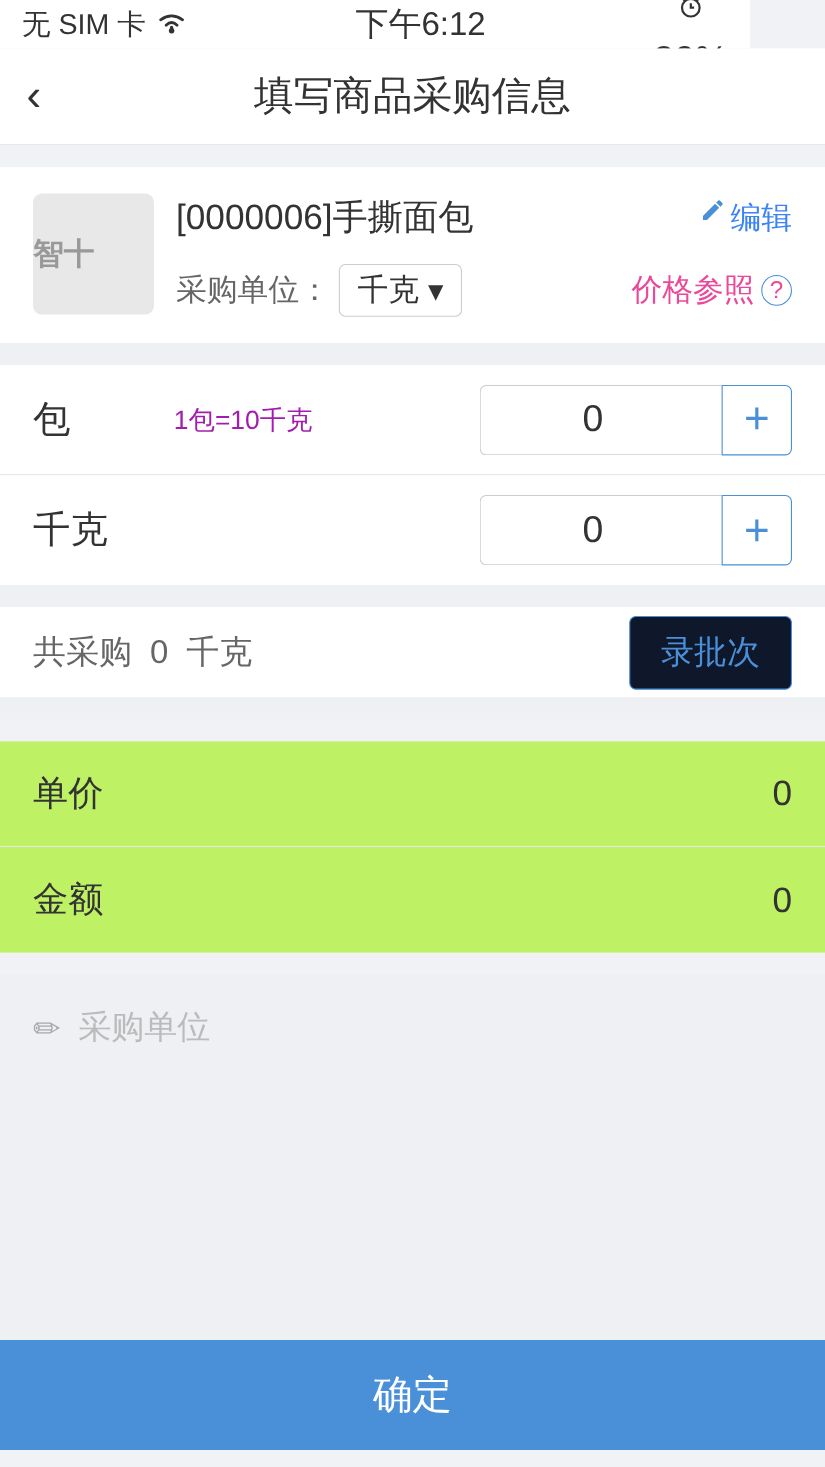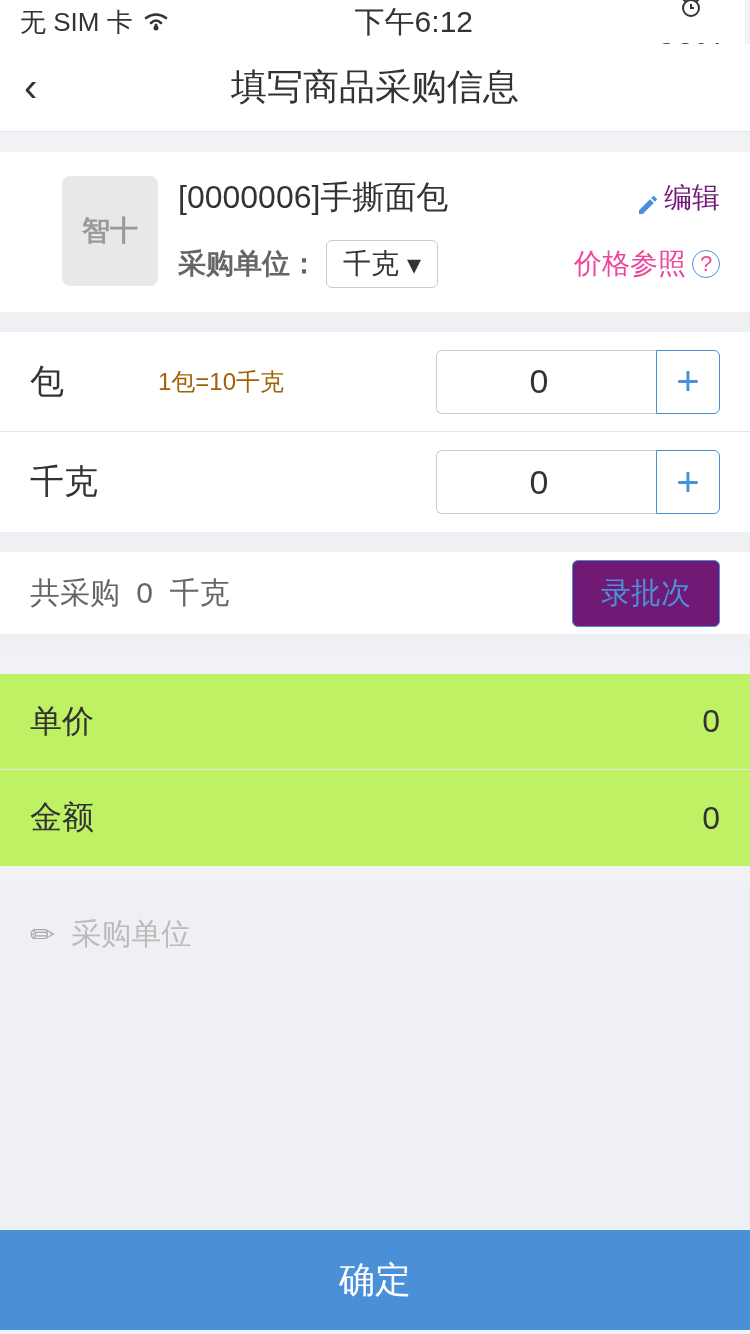--- a/index.html
+++ b/index.html
@@ -8,21 +8,21 @@
       width: 750px;
       min-height: 1334px;
       font-family: -apple-system, "PingFang SC", "Helvetica Neue", Arial, sans-serif;
       background: #f0f2f5;
       font-size: 32px;
       color: #333;
     }
 
     
     .status-bar {
-      width: 745px;
+      width: 682px;
       height: 44px;
       background: #fff;
       display: flex;
       align-items: center;
       justify-content: space-between;
       padding: 0 20px;
       font-size: 28px;
       font-weight: 500;
     }
     .status-left {
@@ -98,65 +98,62 @@
     
     .product-card {
       background: #fff;
       margin-top: 20px;
       padding: 24px 30px;
       display: flex;
       align-items: flex-start;
       gap: 20px;
     }
     .product-image {
-      width: 96px;
+      width: 110px;
       height: 110px;
       background: #e8e8e8;
       border-radius: 8px;
       display: flex;
       align-items: center;
-      justify-content: center;
       flex-shrink: 0;
-      margin-left: 32px;
     }
     .product-logo-text {
       font-size: 28px;
       color: #999;
       font-weight: bold;
     }
     .product-info {
       flex: 1;
     }
     .product-name-row {
       display: flex;
       align-items: center;
       justify-content: space-between;
     }
     .product-name {
       font-size: 32px;
       color: #333;
       font-weight: 500;
     }
     .edit-btn {
-      color: #701a75;
-      font-size: 28px;
-      display: flex;
-      align-items: flex-end;
+      color: #3b82f6;
+      font-size: 28px;
+      display: flex;
+      align-items: flex-start;
       gap: 4px;
     }
     .unit-row {
       display: flex;
       align-items: center;
       justify-content: space-between;
       margin-top: 20px;
     }
     .unit-label {
       font-size: 28px;
       color: #666;
-      font-weight: bold;
     }
     .unit-select {
       display: inline-flex;
       align-items: center;
       border: 1px solid #ccc;
       border-radius: 6px;
       padding: 4px 16px;
       font-size: 28px;
       color: #333;
       gap: 8px;
@@ -187,21 +184,21 @@
       height: 100px;
       border-bottom: 1px solid #e5e5e5;
     }
     .qty-label {
       font-size: 34px;
       color: #333;
       min-width: 120px;
     }
     .qty-sublabel {
       font-size: 24px;
-      color: #a16207;
+      color: #a21caf;
       margin-left: 8px;
     }
     .qty-input-wrap {
       flex: 1;
       display: flex;
       align-items: center;
       justify-content: flex-end;
       gap: 0;
     }
     .qty-input {
@@ -238,21 +235,21 @@
       padding: 0 30px;
       height: 82px;
     }
     .summary-text {
       font-size: 30px;
       color: #666;
     }
     .batch-btn {
       border: 1px solid #4a90d9;
       color: #4a90d9;
-      background: #701a75;
+      background: #0f172a;
       font-size: 30px;
       padding: 12px 28px;
       border-radius: 6px;
       cursor: pointer;
     }
 
     
     .price-section {
       background: #bef264;
       margin-top: 20px;
@@ -299,21 +296,21 @@
     
     .empty-area {
       flex: 1;
       background: #eef0f3;
       min-height: 300px;
     }
 
     
     .bottom-bar {
       position: fixed;
-      bottom: 4px;
+      bottom: 16px;
       left: 0;
       width: 750px;
       height: 100px;
       background: #4a90d9;
       display: flex;
       align-items: center;
       justify-content: center;
       cursor: pointer;
     }
     .confirm-btn-text {

